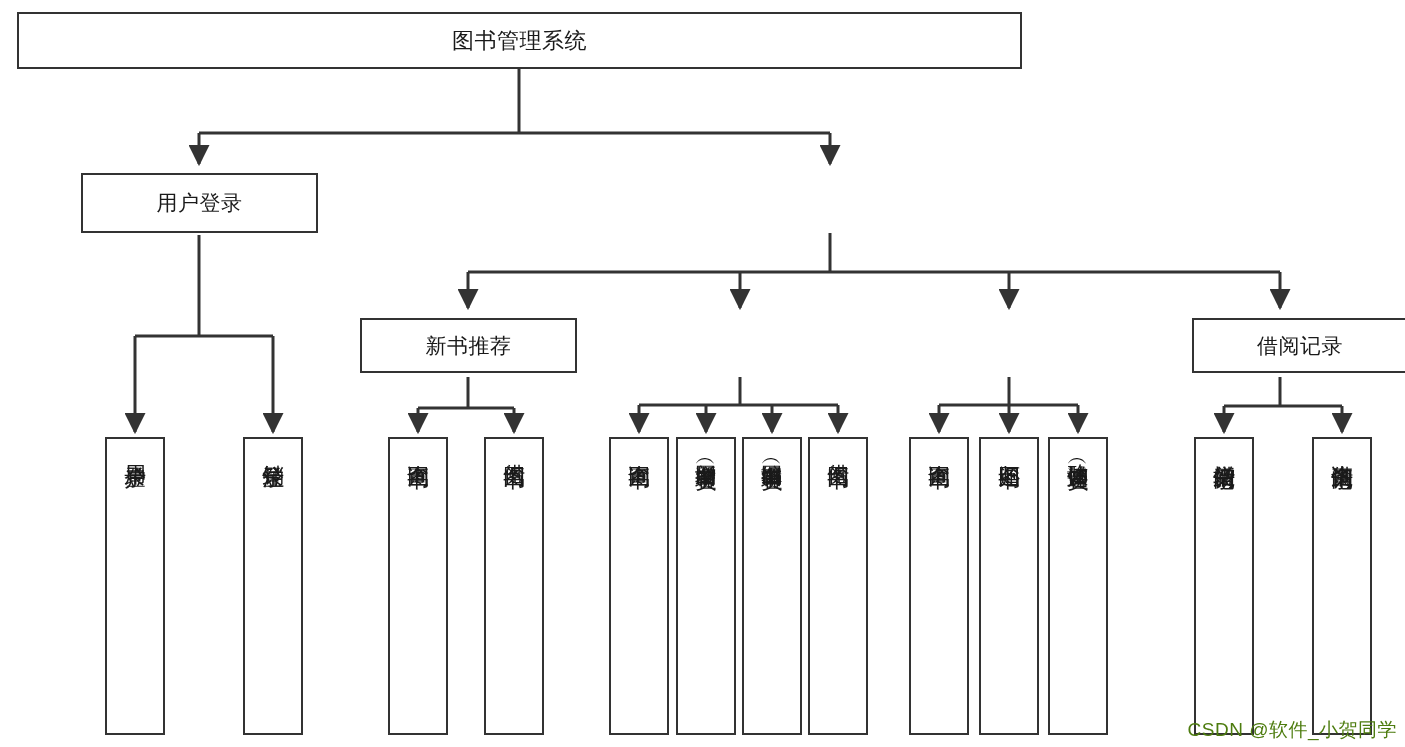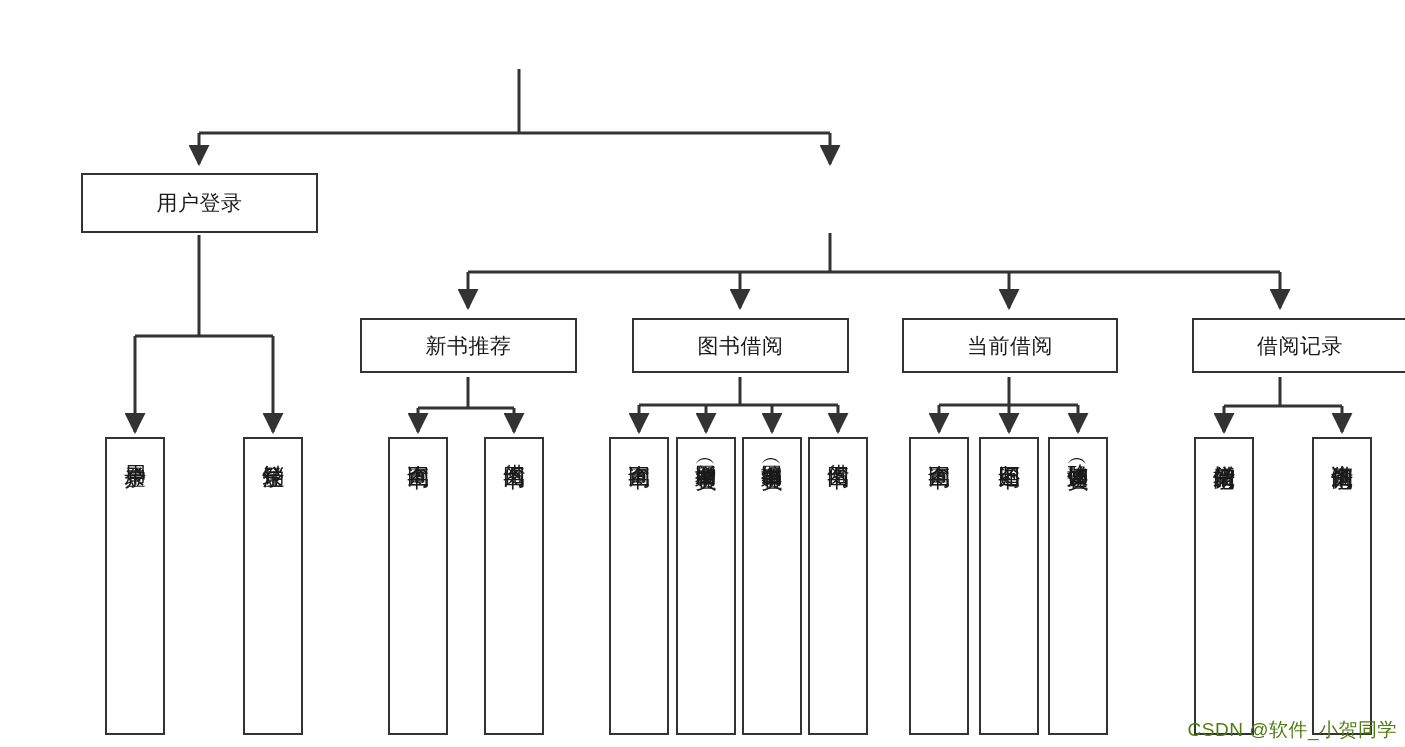--- a/index.html
+++ b/index.html
@@ -120,37 +120,34 @@
       <path d="M 1009 405 L 1009 432" marker-end="url(#arrow)"></path>
       <path d="M 1078 405 L 1078 432" marker-end="url(#arrow)"></path>
 
       <path d="M 1280 377 L 1280 406"></path>
       <path d="M 1224 406 L 1342 406"></path>
       <path d="M 1224 406 L 1224 432" marker-end="url(#arrow)"></path>
       <path d="M 1342 406 L 1342 432" marker-end="url(#arrow)"></path>
     </g>
   </svg>
 
+  <div class="node horiz root" style="left:17px; top:12px; width:1005px; height:57px;">
+    <span class="label">图书管理系统</span>
+  </div>
 
   <div class="node horiz" style="left:81px; top:173px; width:237px; height:60px;">
     <span class="label">用户登录</span>
   </div>
 
 
   <div class="node horiz" style="left:360px; top:318px; width:217px; height:55px;">
     <span class="label">新书推荐</span>
   </div>
 
-  <div class="node horiz" style="left:632px; top:318px; width:217px; height:55px;">
-    <span class="label">图书借阅</span>
-  </div>
-
-  <div class="node horiz" style="left:902px; top:318px; width:216px; height:55px;">
-    <span class="label">当前借阅</span>
-  </div>
+
 
   <div class="node horiz" style="left:1172px; top:318px; width:216px; height:55px;margin-left:20px;">
     <span class="label">借阅记录</span>
   </div>
 
   <div class="node vert" style="left:105px; top:437px; width:60px; height:298px;">
     <span class="label">用户登录</span>
   </div>
 
   <div class="node vert" style="left:243px; top:437px; width:60px; height:298px;">

